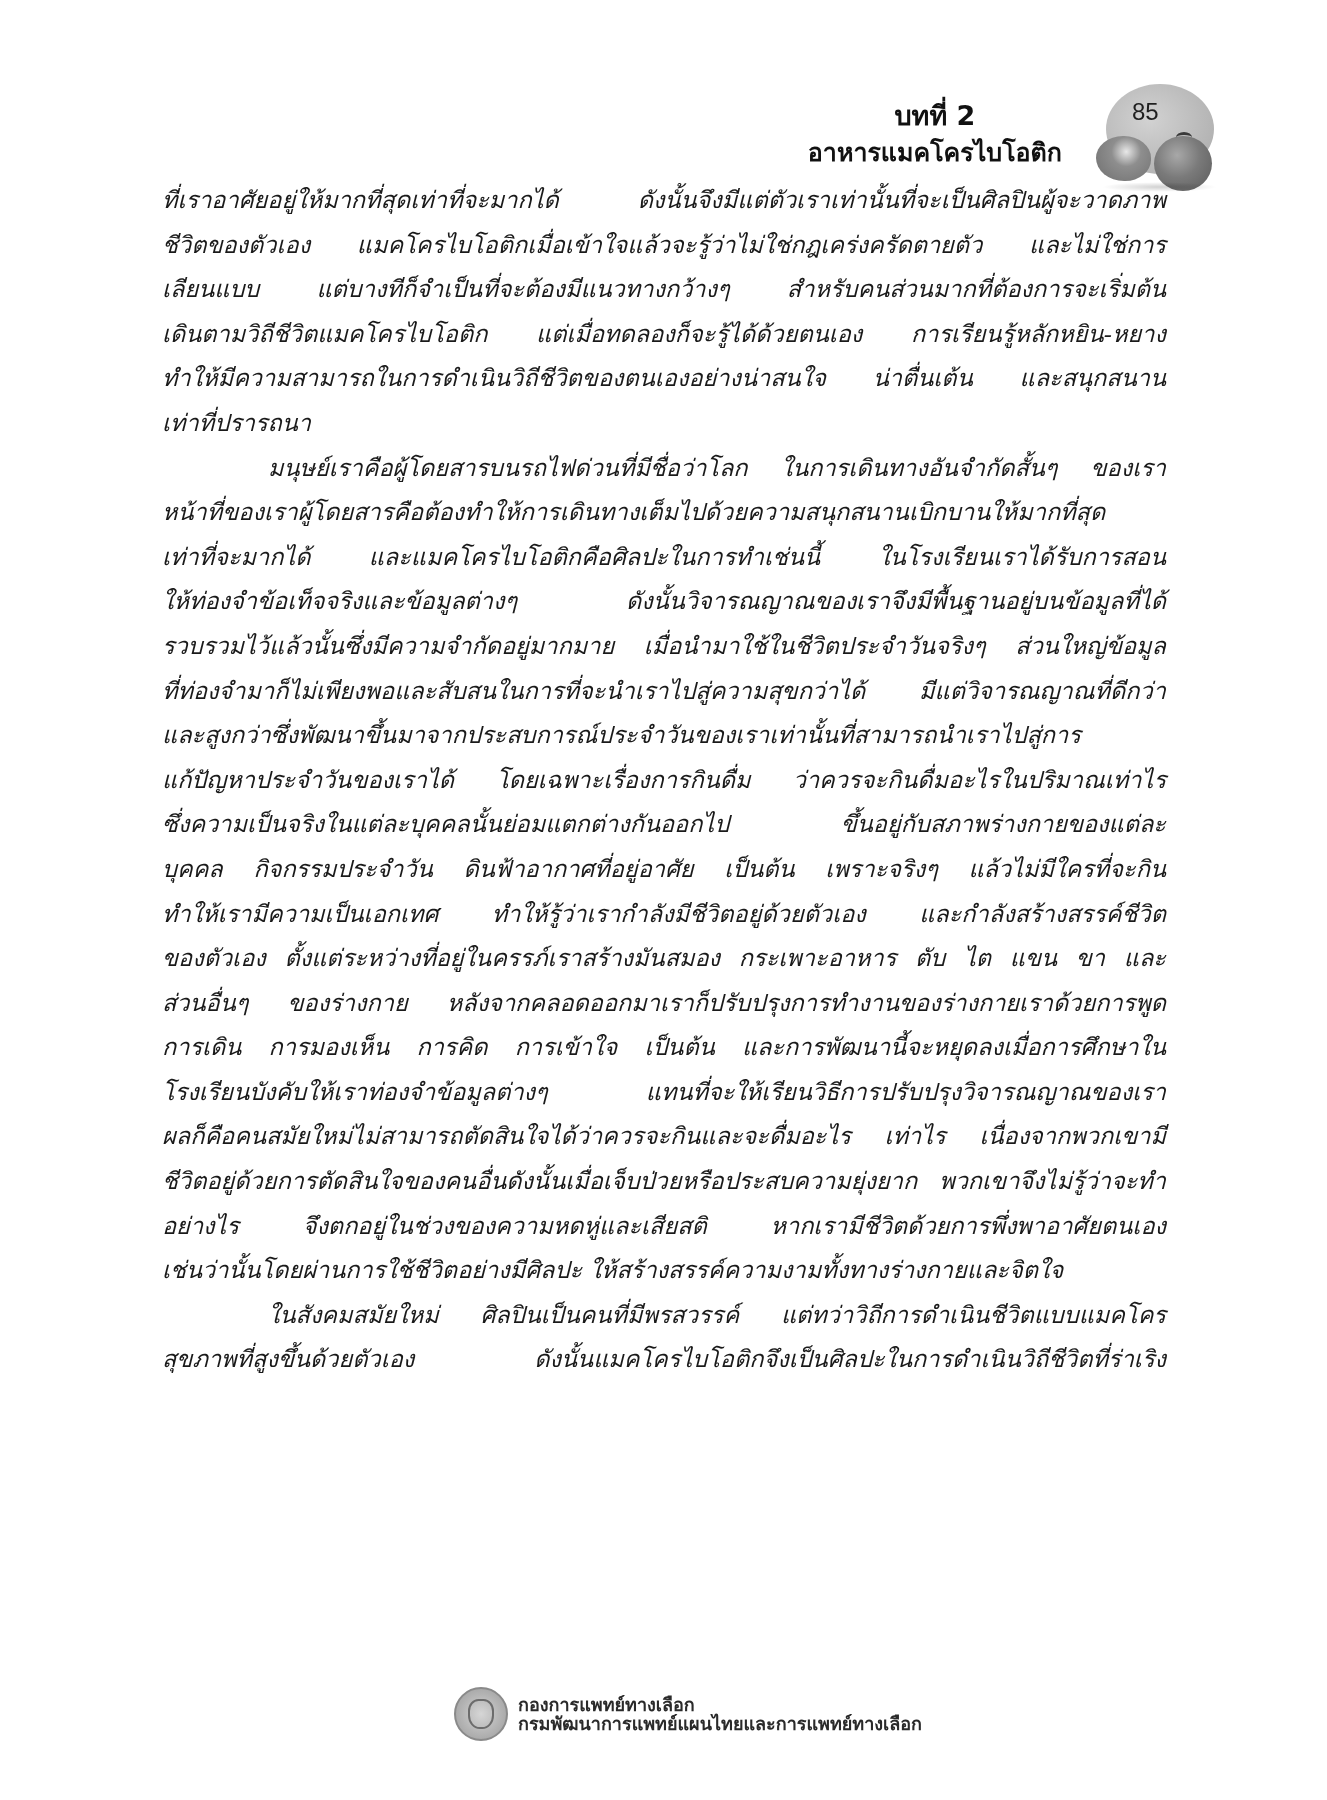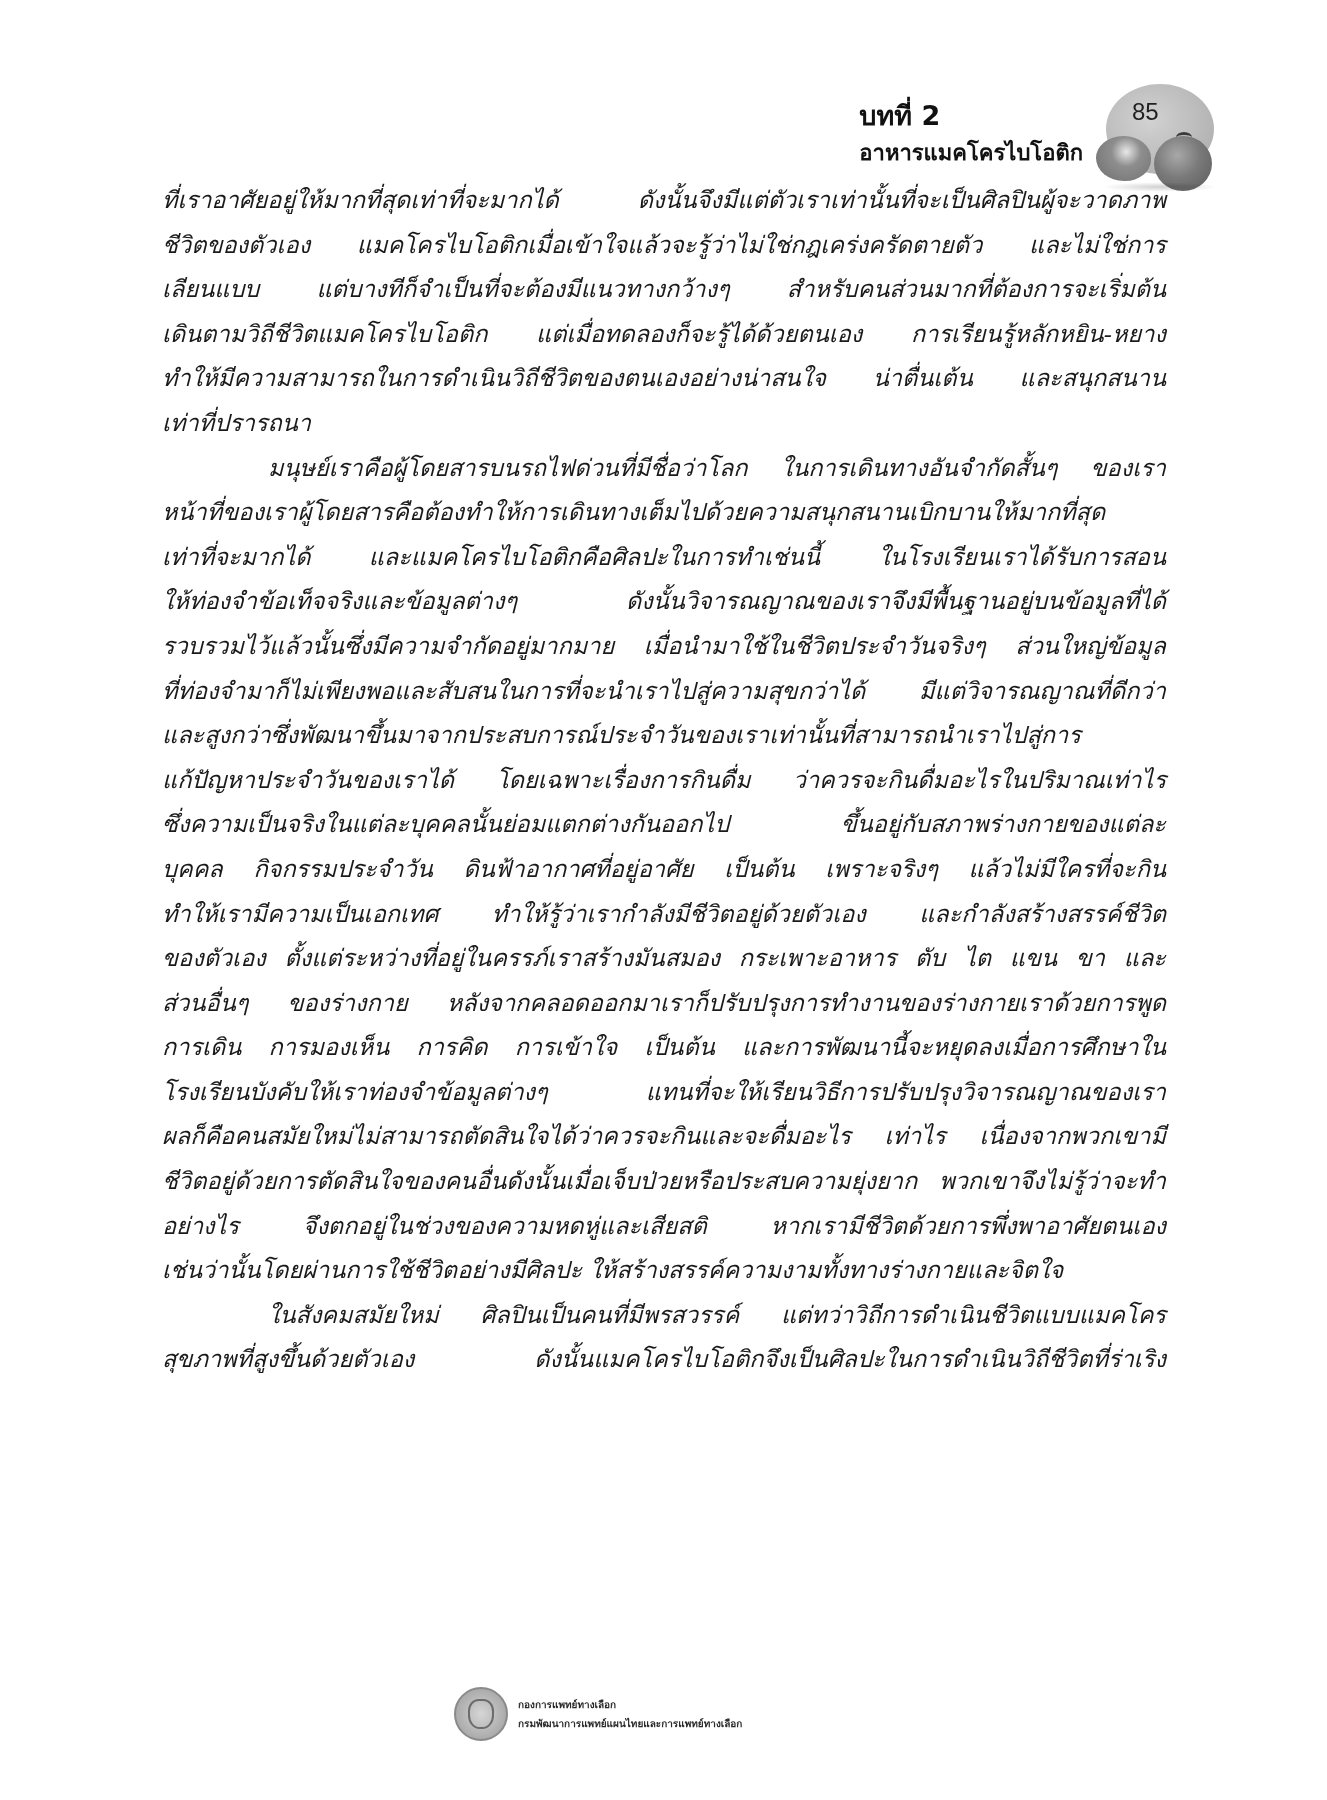--- a/index.html
+++ b/index.html
@@ -16,32 +16,32 @@
       font-family: "DejaVu Sans", "Liberation Sans", sans-serif;
     }
     .page {
       position: absolute;
       left: 0; top: 0;
       width: 1327px; height: 1800px;
     }
     
     .chapter-header {
       position: absolute;
-      right: 244px;
+      right: 265px;
       top: 98px;
-      text-align: left;
+      text-align: center;
     }
     .chapter-number {
       font-size: 27px;
       font-weight: bold;
       line-height: 36px;
       color: #111;
     }
     .chapter-title {
-      font-size: 22px;
+      font-size: 25px;
       font-weight: bold;
       line-height: 38px;
       color: #111;
       white-space: nowrap;
     }
     .header-art {
       position: absolute;
       left: 1092px;
       top: 78px;
       width: 135px;
@@ -137,21 +137,21 @@
       content: "";
       position: absolute;
       left: 12px; top: 10px;
       width: 22px; height: 26px;
       border-radius: 40% 40% 45% 45%;
       border: 2px solid #6c6c6c;
     }
     .footer-text {
       display: flex;
       flex-direction: column;
-      font-size: 10px;
+      font-size: 18px;
       font-weight: bold;
       line-height: 19px;
       color: #2a2a2a;
     }
   </style>
 </head>
 <body>
 
 <div class="page">
 

